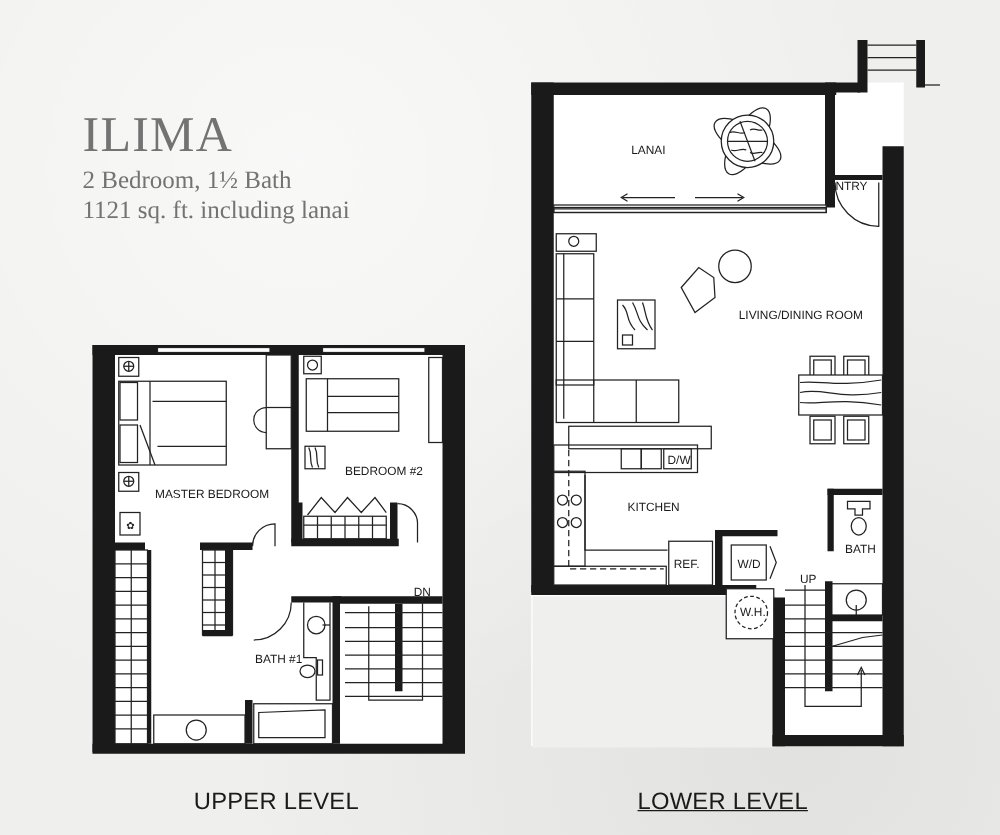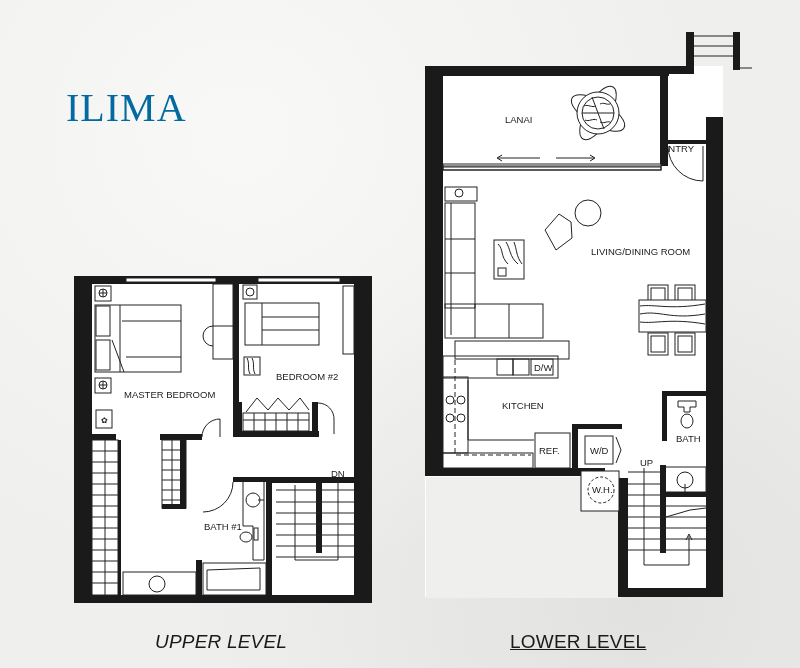--- a/index.html
+++ b/index.html
@@ -4,33 +4,35 @@
 <style>
   html, body { margin:0; padding:0; }
   body {
     width:800px; height:668px; overflow:hidden; position:relative;
     background:#efefed;
     background-image:
       radial-gradient(ellipse at 30% 20%, rgba(255,255,255,0.6), rgba(255,255,255,0) 60%),
       radial-gradient(ellipse at 80% 90%, rgba(200,200,198,0.35), rgba(255,255,255,0) 50%);
     font-family:"Liberation Sans", sans-serif;
   }
-  .title-block { position:absolute; left:66px; top:88px; color:#0369a1; }
+  .title-block { position:absolute; left:66px; top:88px; color:#737373; }
   .title { font-family:"Liberation Serif", serif; font-size:40px; line-height:40px; letter-spacing:1px; }
   .subtitle { font-family:"Liberation Serif", serif; font-size:20px; line-height:24px; margin-top:4px; }
   .subtitle2 { font-family:"Liberation Serif", serif; font-size:20px; line-height:24px; }
   .plan-svg { position:absolute; left:0; top:0; }
   .level-label { position:absolute; top:631px; font-size:19px; color:#1a1a1a; letter-spacing:0.2px; }
   .room-label { font-family:"Liberation Sans", sans-serif; font-size:9.5px; fill:#1a1a1a; }
 </style>
 </head>
 <body>
 
 <div class="title-block">
   <div class="title">ILIMA</div>
+  <div class="subtitle">2 Bedroom, 1½ Bath</div>
+  <div class="subtitle2">1121 sq. ft. including lanai</div>
 </div>
 
 <svg class="plan-svg" width="800" height="668" viewBox="0 0 800 668" xmlns="http://www.w3.org/2000/svg">
 
   <g stroke="#222" fill="none" stroke-width="1">
 
     <rect x="74" y="276" width="298" height="326" fill="#fff" stroke="none"></rect>
 
     <rect x="74" y="276" width="18" height="326" fill="#1a1a1a" stroke="none"></rect>
     <rect x="354" y="276" width="18" height="326" fill="#1a1a1a" stroke="none"></rect>
@@ -283,14 +285,14 @@
     <text class="room-label" x="502" y="409">KITCHEN</text>
     <text class="room-label" x="676" y="442">BATH</text>
     <text class="room-label" x="640" y="466">UP</text>
     <text class="room-label" x="534" y="371" font-size="8">D/W</text>
     <text class="room-label" x="539" y="454" font-size="8">REF.</text>
     <text class="room-label" x="590" y="454" font-size="8">W/D</text>
     <text class="room-label" x="592" y="493" font-size="8">W.H.</text>
   </g>
 </svg>
 
-<div class="level-label" style="left:155px;font-style:italic;">UPPER LEVEL</div>
+<div class="level-label" style="left:155px;">UPPER LEVEL</div>
 <div class="level-label" style="left:510px;text-decoration:underline;">LOWER LEVEL</div>
 
 </body></html>

